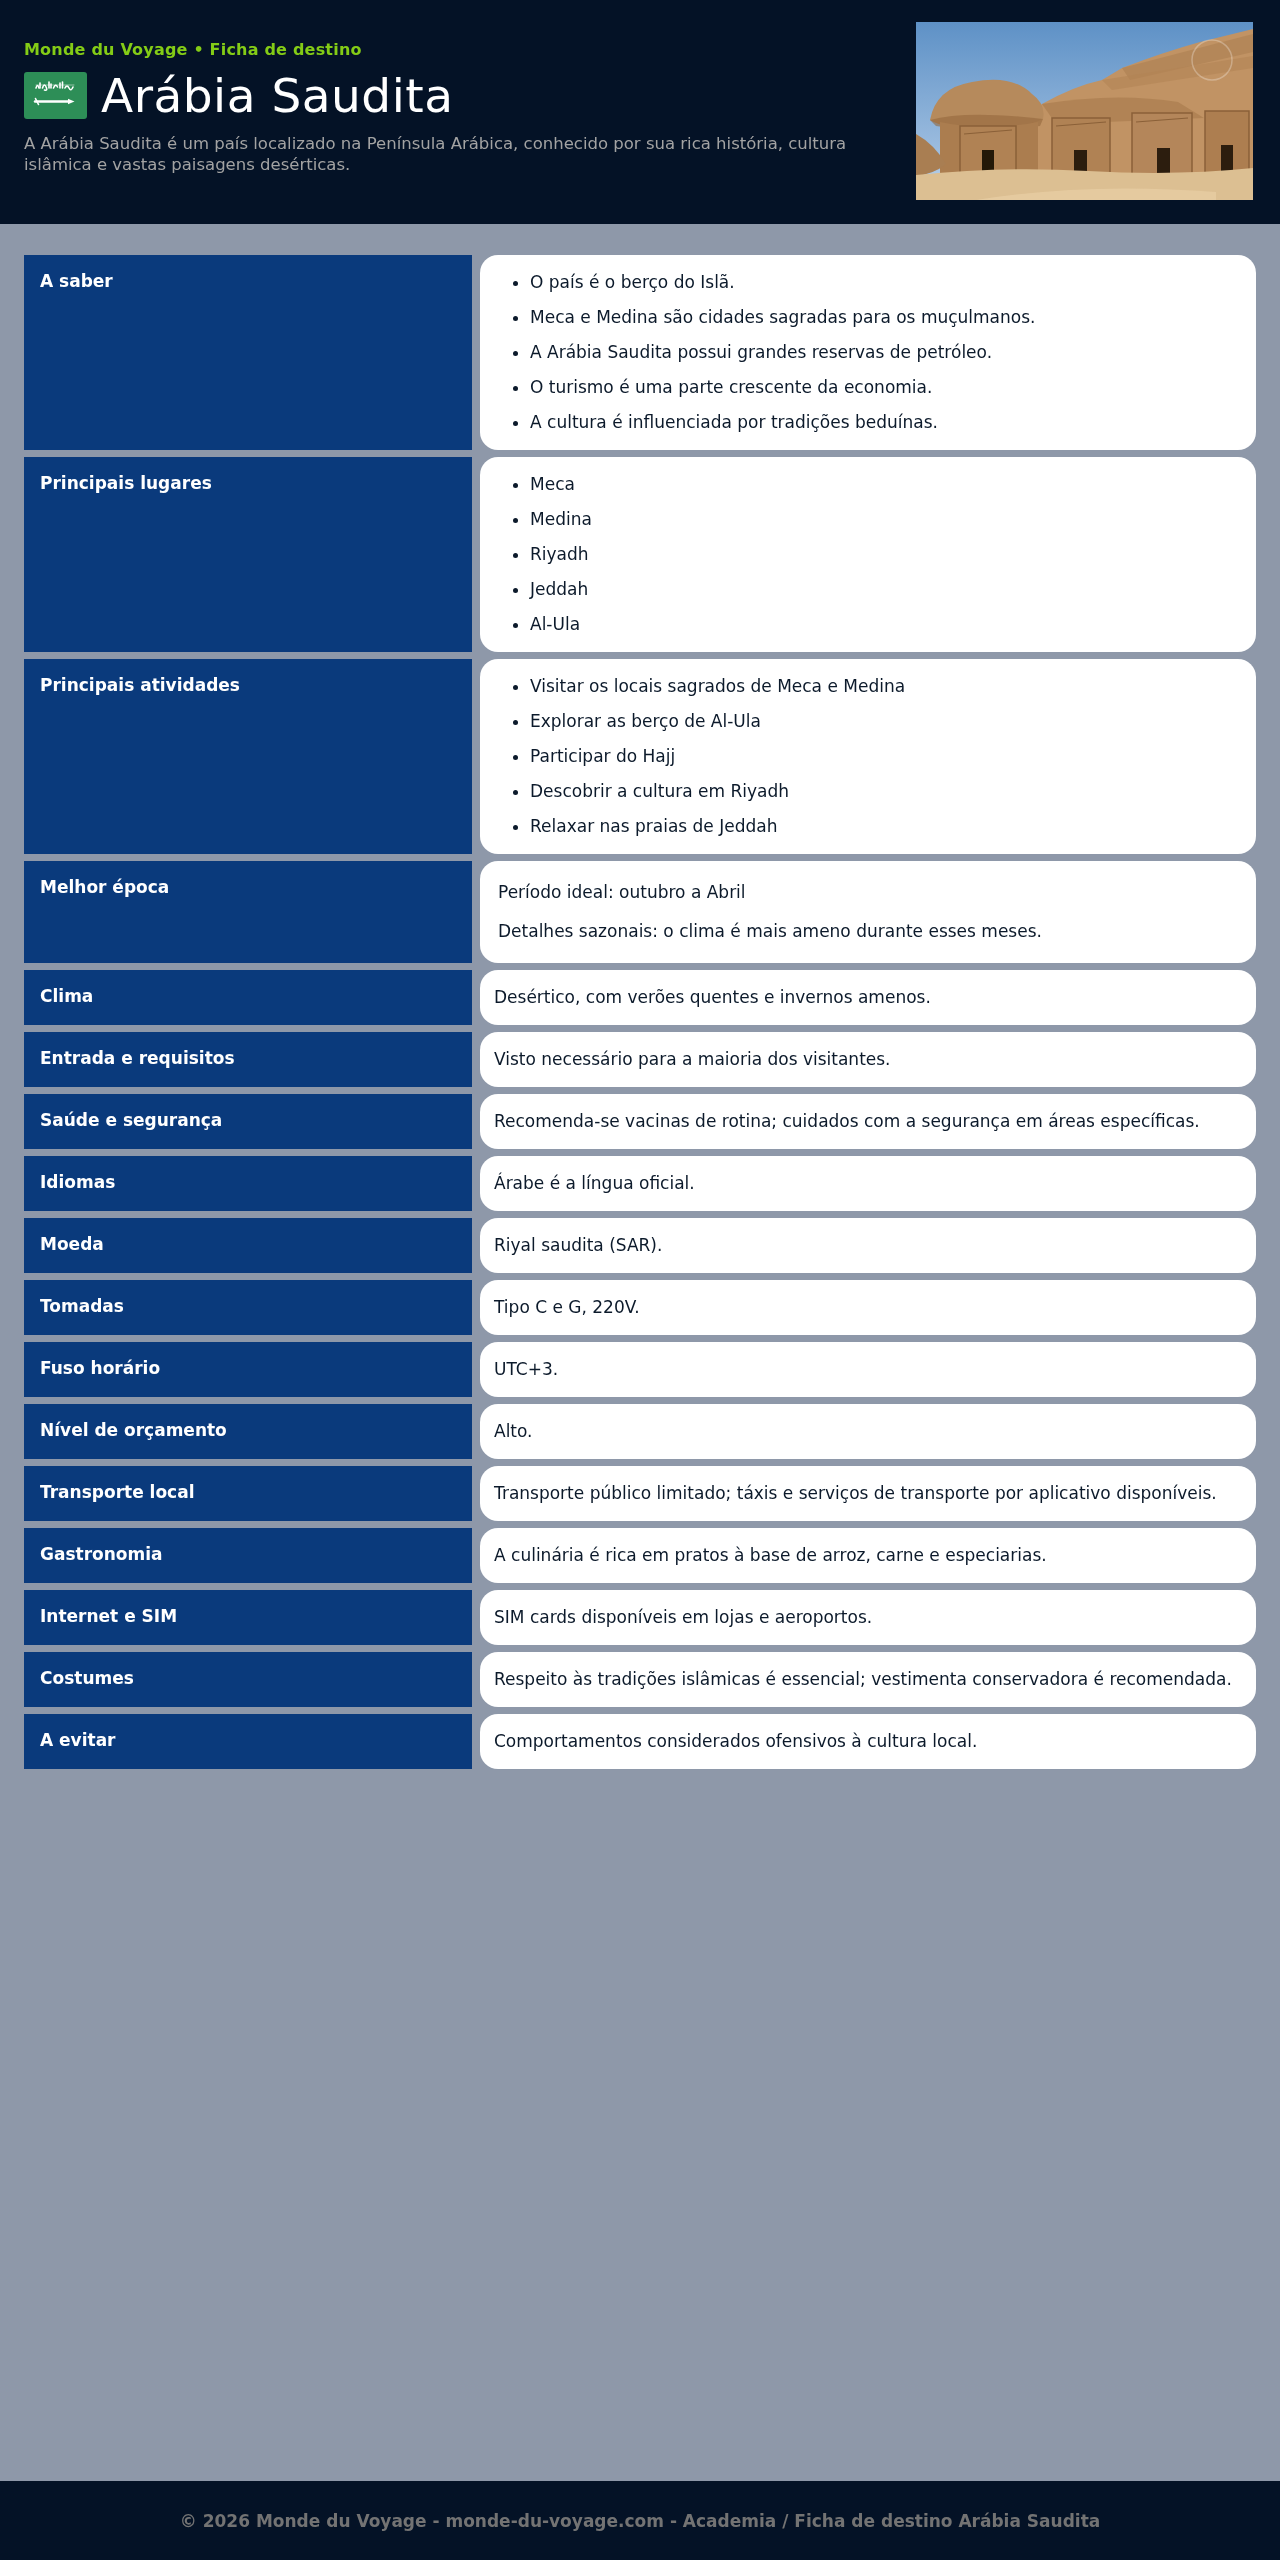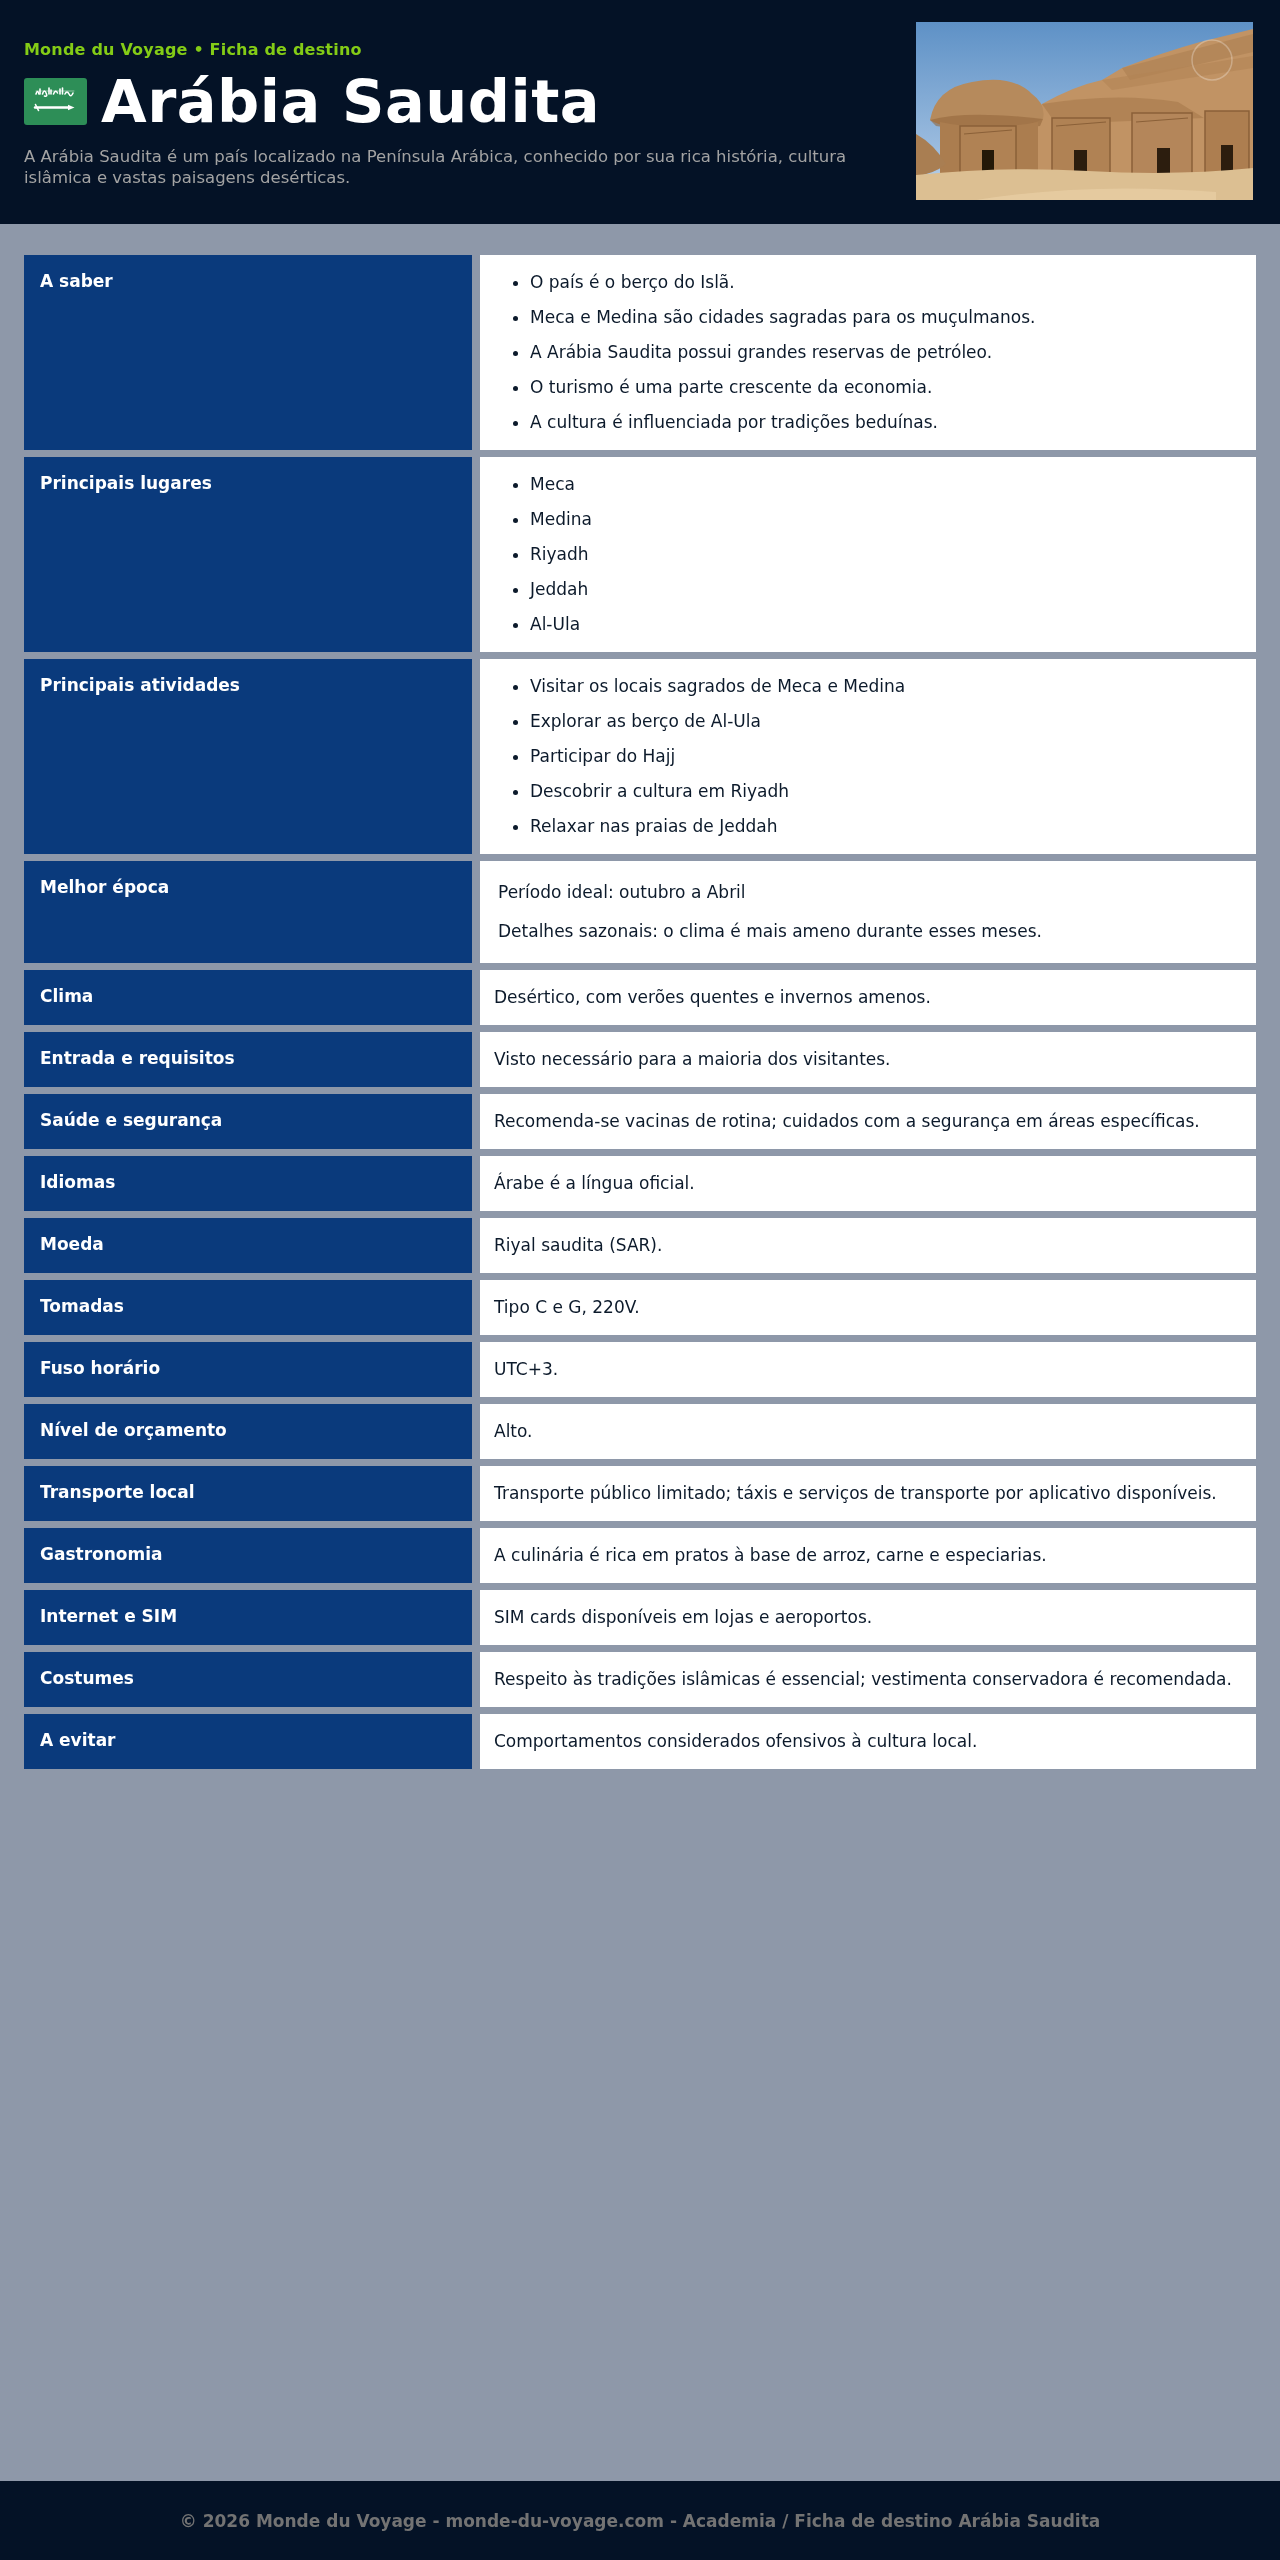--- a/index.html
+++ b/index.html
@@ -34,22 +34,22 @@
     margin-top: 12px;
   }
   .flag {
     width: 63px;
     height: 47px;
     border-radius: 3px;
     overflow: hidden;
     flex: 0 0 auto;
   }
   .page-title {
-    font-size: 59px;
-    font-weight: bold;
+    font-size: 47px;
+    font-weight: normal;
     line-height: 1.05;
     letter-spacing: .5px;
     color: #ffffff;
   }
   .description {
     margin-top: 13px;
     width: 830px;
     font-size: 16.5px;
     line-height: 21px;
     color: #a3a3a3;
@@ -84,20 +84,21 @@
     padding: 12px 16px;
   }
   .tcontent {
     display: table-cell;
     vertical-align: top;
     background: #ffffff;
     color: #0c1a2b;
     font-size: 17px;
     line-height: 35px;
     padding: 10px 14px;
+    border-radius: 18px;
   }
   .tcontent ul { margin: 0; padding-left: 36px; }
   .tcontent li { line-height: 35px; }
   .tcontent p { margin: 4px; }
 
   
   .site-footer {
     position: absolute;
     left: 0;
     bottom: 0;

